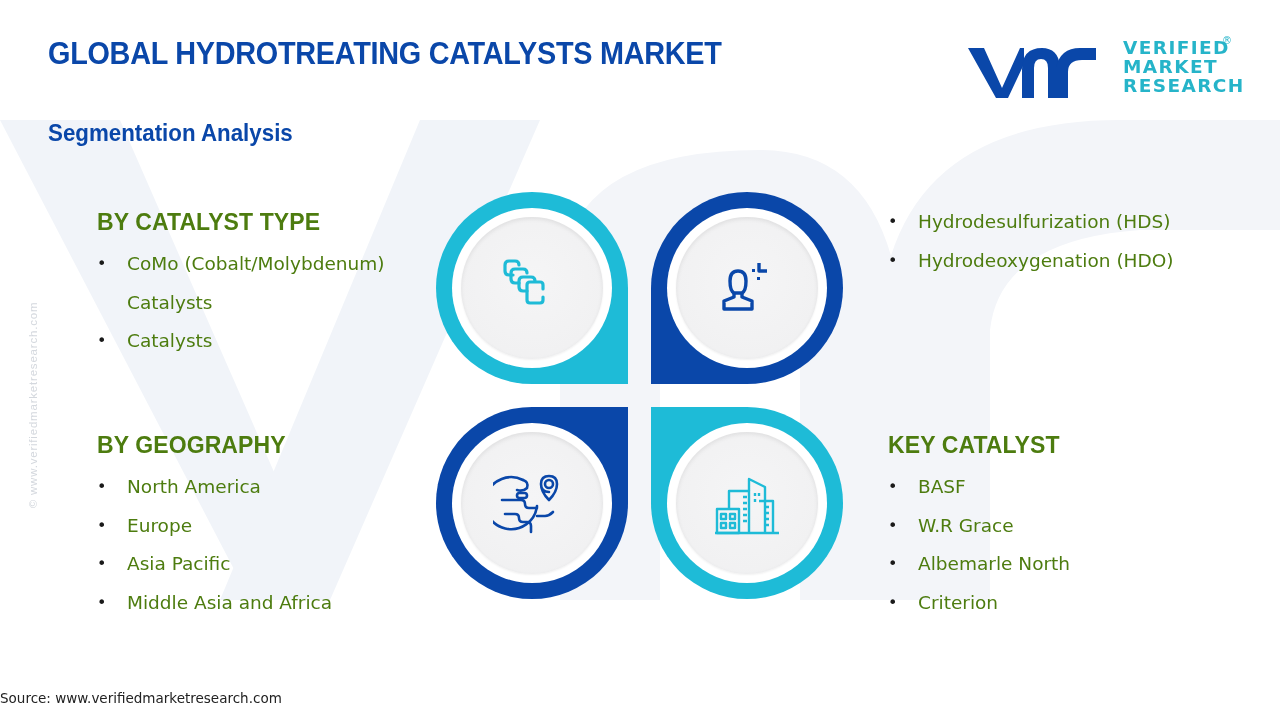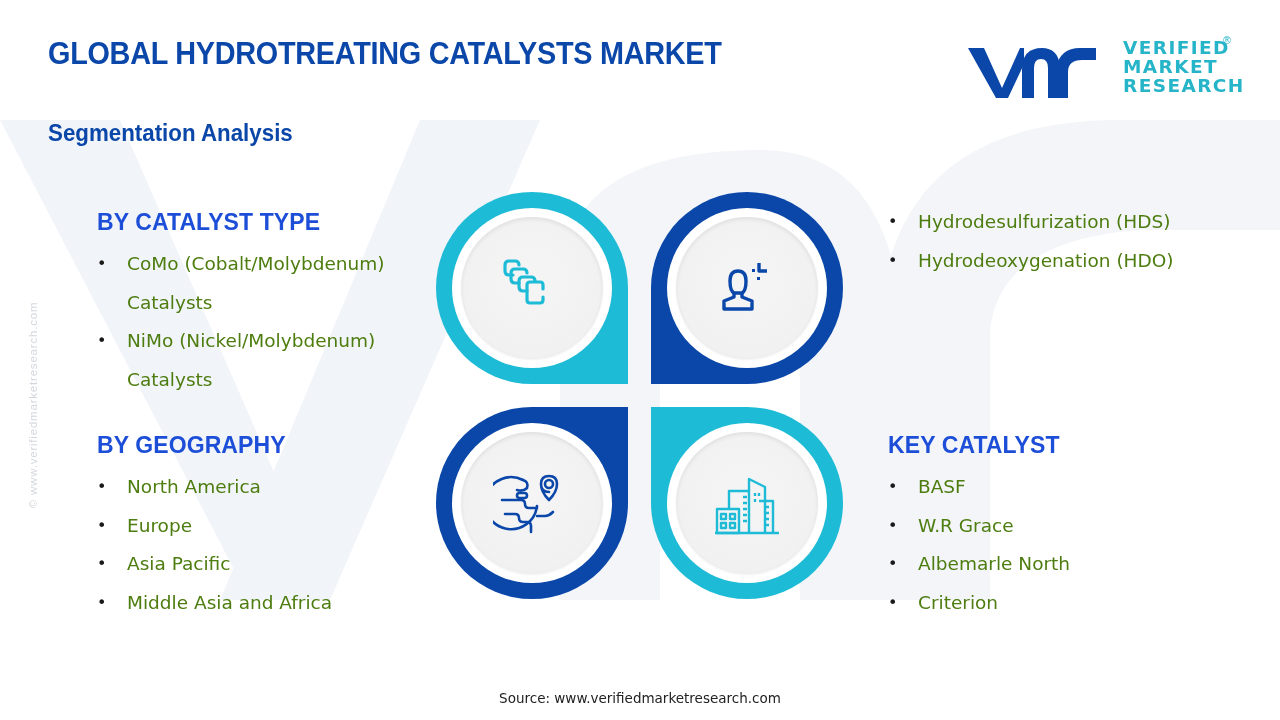--- a/index.html
+++ b/index.html
@@ -28,21 +28,21 @@
   }
   .logo-reg { position: absolute; left: 258px; top: -3px; font-size: 10px; color: #26b4c9; font-family: "DejaVu Sans", sans-serif; }
 
   .side-url {
     position: absolute; left: 33px; top: 405px; transform: translate(-50%, -50%) rotate(-90deg);
     font-size: 11.5px; color: #d4d8de; white-space: nowrap; letter-spacing: 0.8px;
   }
 
   .segment { position: absolute; z-index: 2; }
   .seg-heading {
-    font-weight: 700; font-size: 23px; color: #1d4ed8; white-space: nowrap;
+    font-weight: 700; font-size: 23px; color: #4d7c0f; white-space: nowrap;
     letter-spacing: 0.1px; margin-bottom: 9px;
   }
   .seg-list { list-style: none; }
   .seg-item {
     position: relative; padding-left: 30px; font-family: "DejaVu Sans", sans-serif;
     font-size: 18.5px; color: #4d7c0f; line-height: 38.5px; white-space: nowrap;
   }
   .seg-item::before {
     content: "\2022"; position: absolute; left: 0; top: 0; font-size: 16px; color: #1a1a1a;
   }
@@ -64,21 +64,21 @@
   .q-tl { left: 436px; top: 192px; }
   .q-tl .outer { background: #1ebbd7; border-radius: 50% 50% 0 50%; }
   .q-tr { left: 651px; top: 192px; }
   .q-tr .outer { background: #0a47a9; border-radius: 50% 50% 50% 0; }
   .q-bl { left: 436px; top: 407px; }
   .q-bl .outer { background: #0a47a9; border-radius: 50% 0 50% 50%; }
   .q-br { left: 651px; top: 407px; }
   .q-br .outer { background: #1ebbd7; border-radius: 0 50% 50% 50%; }
 
   .source {
-    position: absolute; left: 0; right: 0; top: 690px; text-align: center;
+    position: absolute; left: 0; right: 0; top: 690px; text-align: left;
     font-family: "DejaVu Sans", sans-serif; font-size: 13.5px; color: #222;
   }
 </style>
 </head>
 <body>
 
 <svg class="watermark" width="1280" height="720" viewBox="0 0 1280 720">
   <path d="M0,120 L120,120 L330,600 L250,600 Z" fill="#f1f4f9"></path>
   <path d="M220,600 L420,120 L540,120 L330,600 Z" fill="#f1f4f9"></path>
   <path d="M560,600 L560,290 Q560,150 760,150 Q880,150 900,300 L900,600 L800,600 L800,310 Q790,230 720,230 Q660,240 660,320 L660,600 Z" fill="#f3f5f9"></path>
@@ -105,21 +105,20 @@
 <div class="side-url">© www.verifiedmarketresearch.com</div>
 
 <div class="segment" style="left:97px; top:209px;">
   <div class="seg-heading">BY CATALYST TYPE</div>
   <ul class="seg-list">
     <li class="seg-item">
       <span class="cont">CoMo (Cobalt/Molybdenum)</span>
       <span class="cont">Catalysts</span>
     </li>
     <li class="seg-item">
-      <span class="cont">NiMo (Nickel/Molybdenum)</span>
       <span class="cont">Catalysts</span>
     </li>
   </ul>
 </div>
 
 <div class="segment" style="left:888px; top:203px;">
   <ul class="seg-list">
     <li class="seg-item">Hydrodesulfurization  (HDS)</li>
     <li class="seg-item">Hydrodeoxygenation  (HDO)</li>
   </ul>

